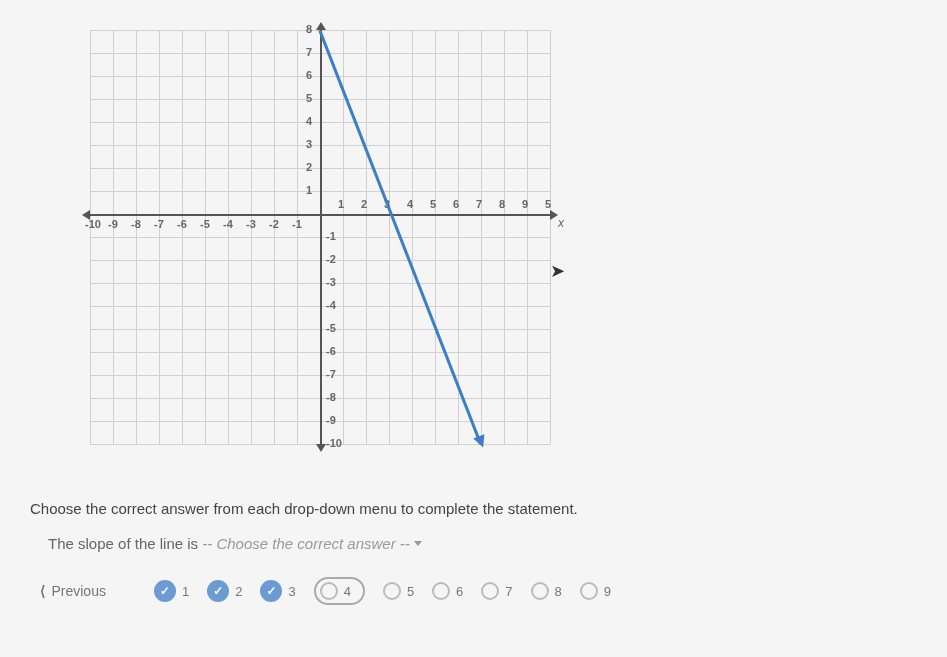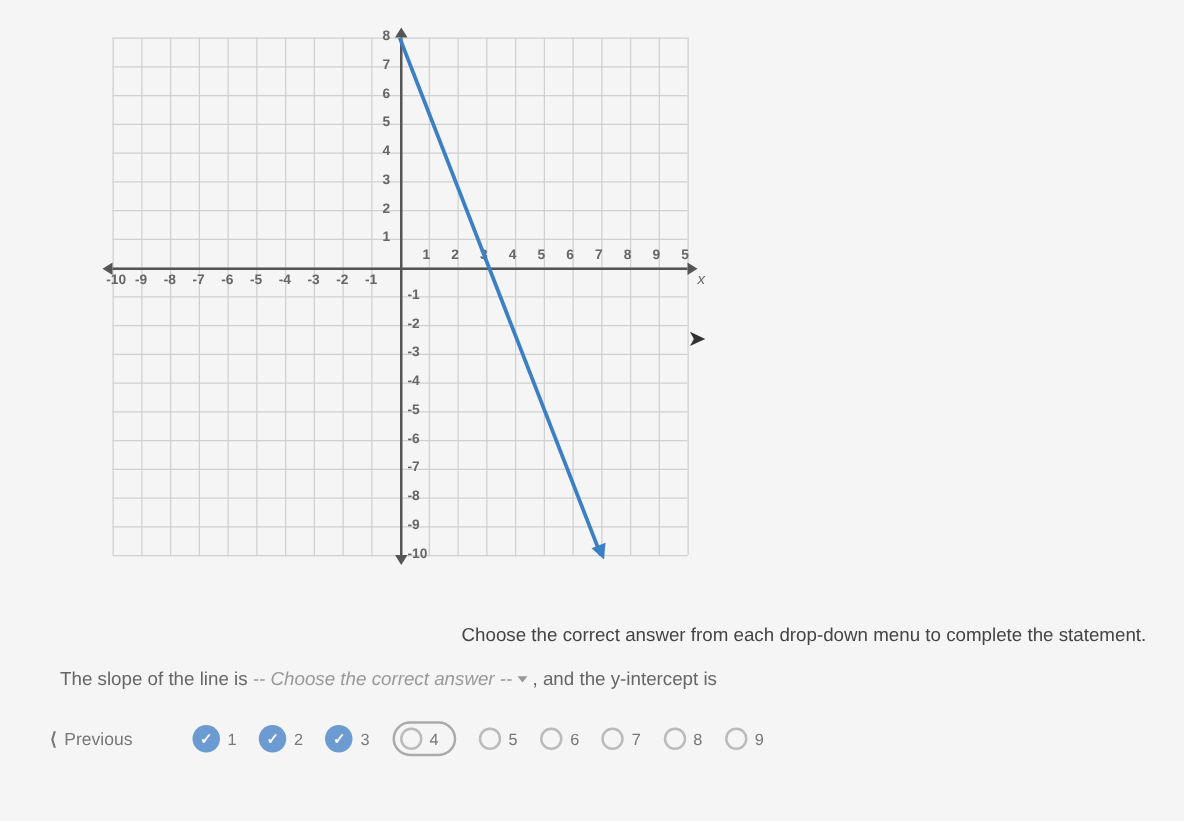--- a/index.html
+++ b/index.html
@@ -67,21 +67,20 @@
     .axis-var {
       position: absolute;
       font-size: 12px;
       font-style: italic;
       color: #666;
     }
     .instruction {
       font-size: 15px;
       color: #444;
       margin: 15px 0;
-      text-align: right;
     }
     .statement {
       font-size: 15px;
       color: #666;
       margin: 18px 0 25px 18px;
     }
     .dropdown {
       color: #999;
       font-style: italic;
       display: inline-flex;
@@ -255,21 +254,20 @@
 </div>
 
 <div class="instruction">Choose the correct answer from each drop-down menu to complete the statement.</div>
 
 <div class="statement">
   <span>The slope of the line is</span>
   <span class="dropdown">
     <span>-- Choose the correct answer --</span>
     <span class="caret"></span>
   </span>
-  <span>, and the y-intercept is</span>
 </div>
 
 <div class="nav-bar">
   <div class="prev-btn">
     <span class="chevron-left">⟨</span>
     <span>Previous</span>
   </div>
   <div id="steps-container" style="display:flex; gap:18px; align-items:center;">
       <div class="step step-done">
         <div class="step-icon"></div>

